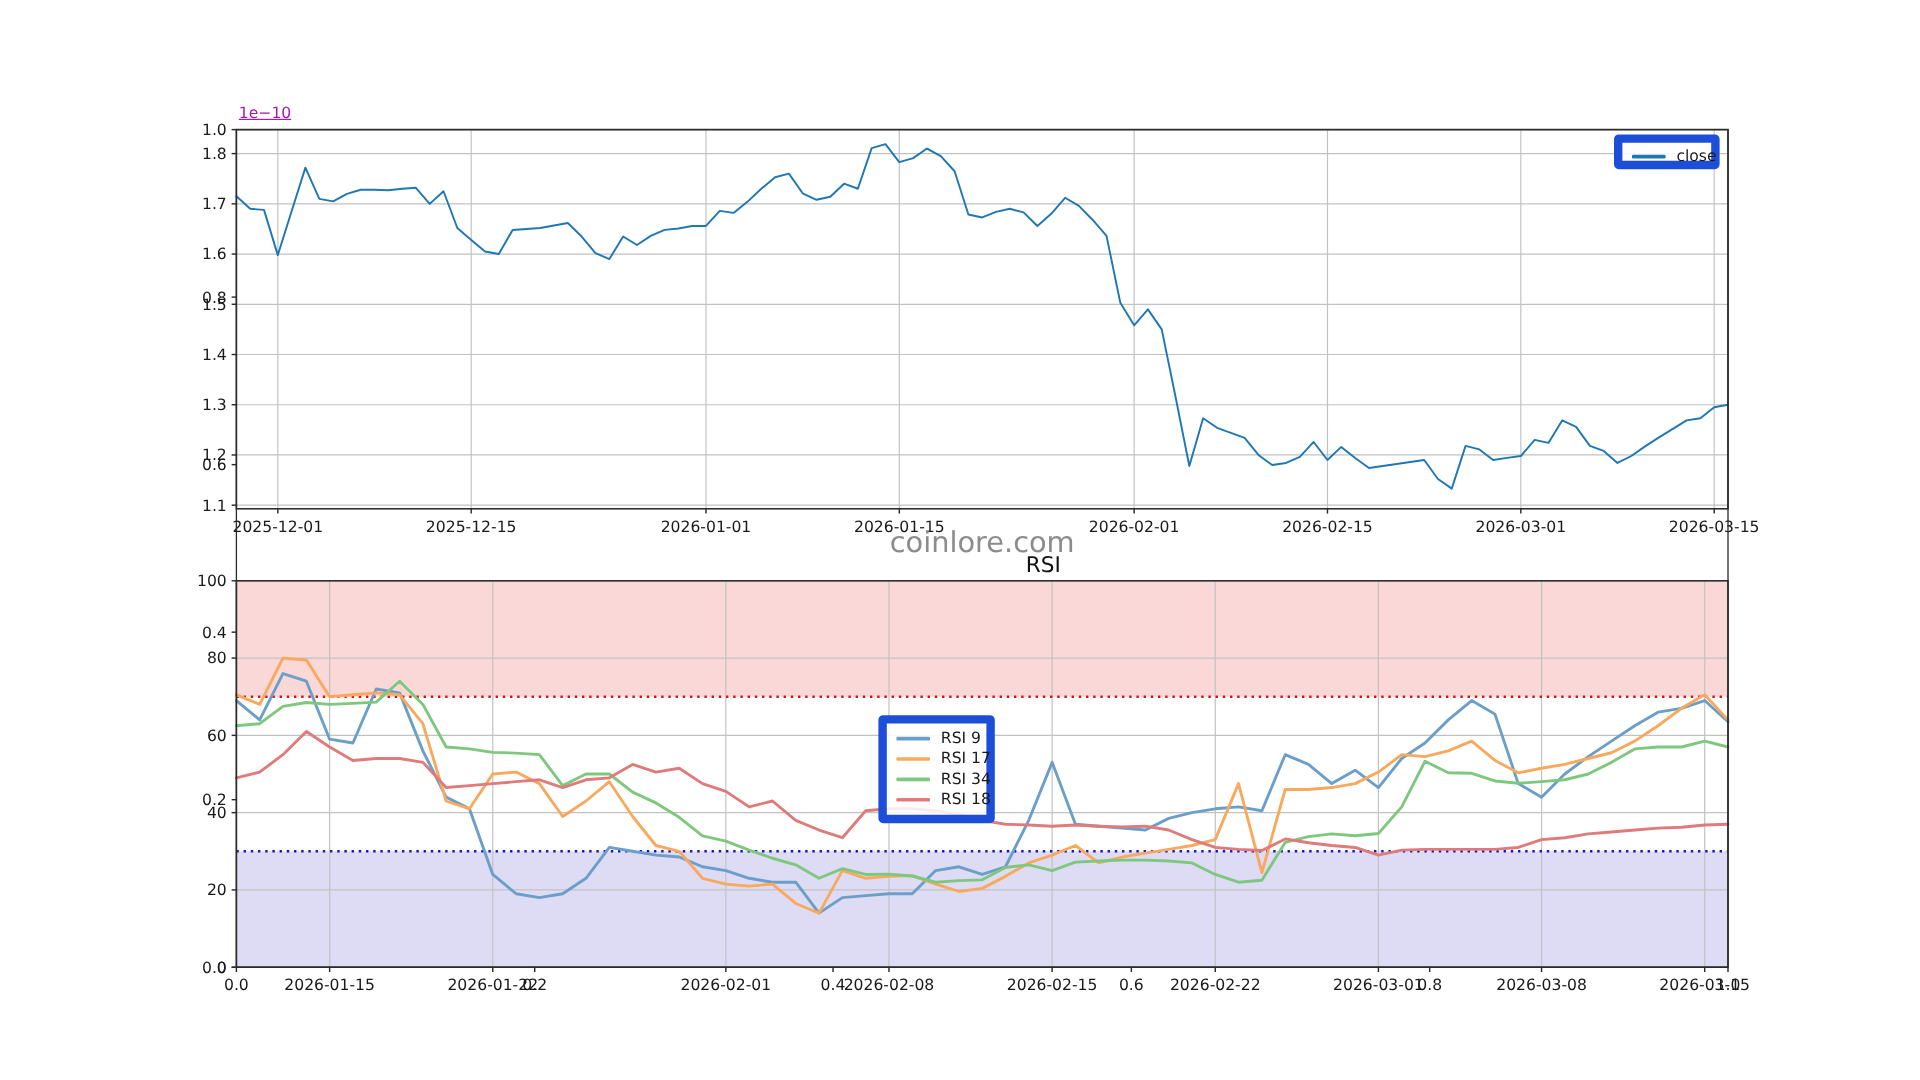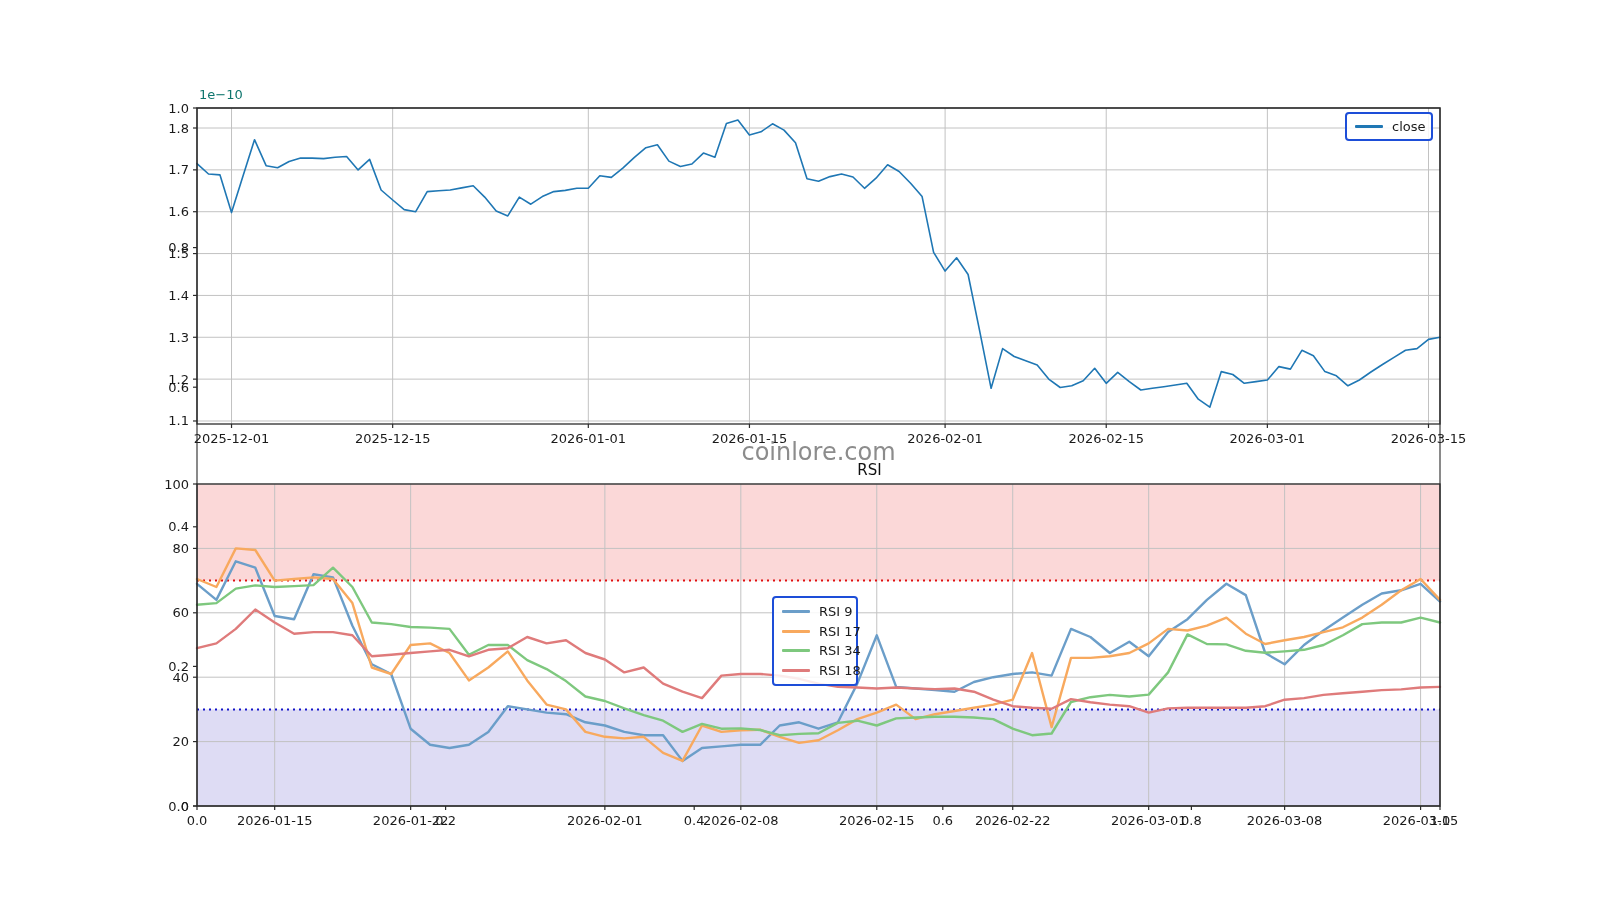--- a/index.html
+++ b/index.html
@@ -1,30 +1,30 @@
 <!DOCTYPE html>
 <html><head>
 <meta charset="utf-8">
 <style>
   html,body{margin:0;padding:0;background:#ffffff;}
   #figure{position:relative;width:1600px;height:900px;background:#ffffff;overflow:hidden;
           font-family:"DejaVu Sans","Liberation Sans",sans-serif;}
   #chart-svg{position:absolute;left:0;top:0;}
-  .legend{position:absolute;background:rgba(255,255,255,0.85);border:2px solid #1d4ed8;
-          border-radius:4px;box-sizing:border-box;padding:4px 8px;display:flex;flex-direction:column;justify-content:center;}
+  .legend{position:absolute;background:rgba(255,255,255,0.85);border:7px solid #1d4ed8;
+          border-radius:4px;box-sizing:border-box;padding:4px 8px;display:flex;flex-direction:column;justify-content:flex-start;}
   .legend-row{display:flex;align-items:center;gap:9px;height:21px;}
   .swatch{display:inline-block;width:28px;height:3px;border-radius:1px;flex:0 0 auto;}
   .legend-label{font-size:13px;color:#1a1a1a;white-space:nowrap;}
   #price-legend{left:1345px;top:112px;width:88px;height:29px;}
-  #rsi-legend{left:772px;top:596px;width:86px;height:90px;}
+  #rsi-legend{left:732px;top:596px;width:97px;height:90px;}
   #watermark{position:absolute;left:197px;top:438px;width:1243px;text-align:center;
              font-size:24px;color:#8c8c8c;}
   #rsi-title{position:absolute;left:197px;top:461px;width:1345px;text-align:center;
-             font-size:15px;color:#111111;}
-  #offset-text{position:absolute;left:199px;top:87px;font-size:13px;color:#0f766e;}
+             font-size:18px;color:#111111;}
+  #offset-text{position:absolute;left:199px;top:87px;font-size:13px;color:#a21caf;text-decoration:underline;}
 </style>
 </head>
 <body>
 
 <div id="figure">
   <svg id="chart-svg" width="1600" height="900">
       <line x1="231.52777777777777" y1="108" x2="231.52777777777777" y2="424" stroke="#c2c2c2" stroke-width="1"></line>
       <line x1="392.6574074074074" y1="108" x2="392.6574074074074" y2="424" stroke="#c2c2c2" stroke-width="1"></line>
       <line x1="588.3148148148148" y1="108" x2="588.3148148148148" y2="424" stroke="#c2c2c2" stroke-width="1"></line>
       <line x1="749.4444444444445" y1="108" x2="749.4444444444445" y2="424" stroke="#c2c2c2" stroke-width="1"></line>

